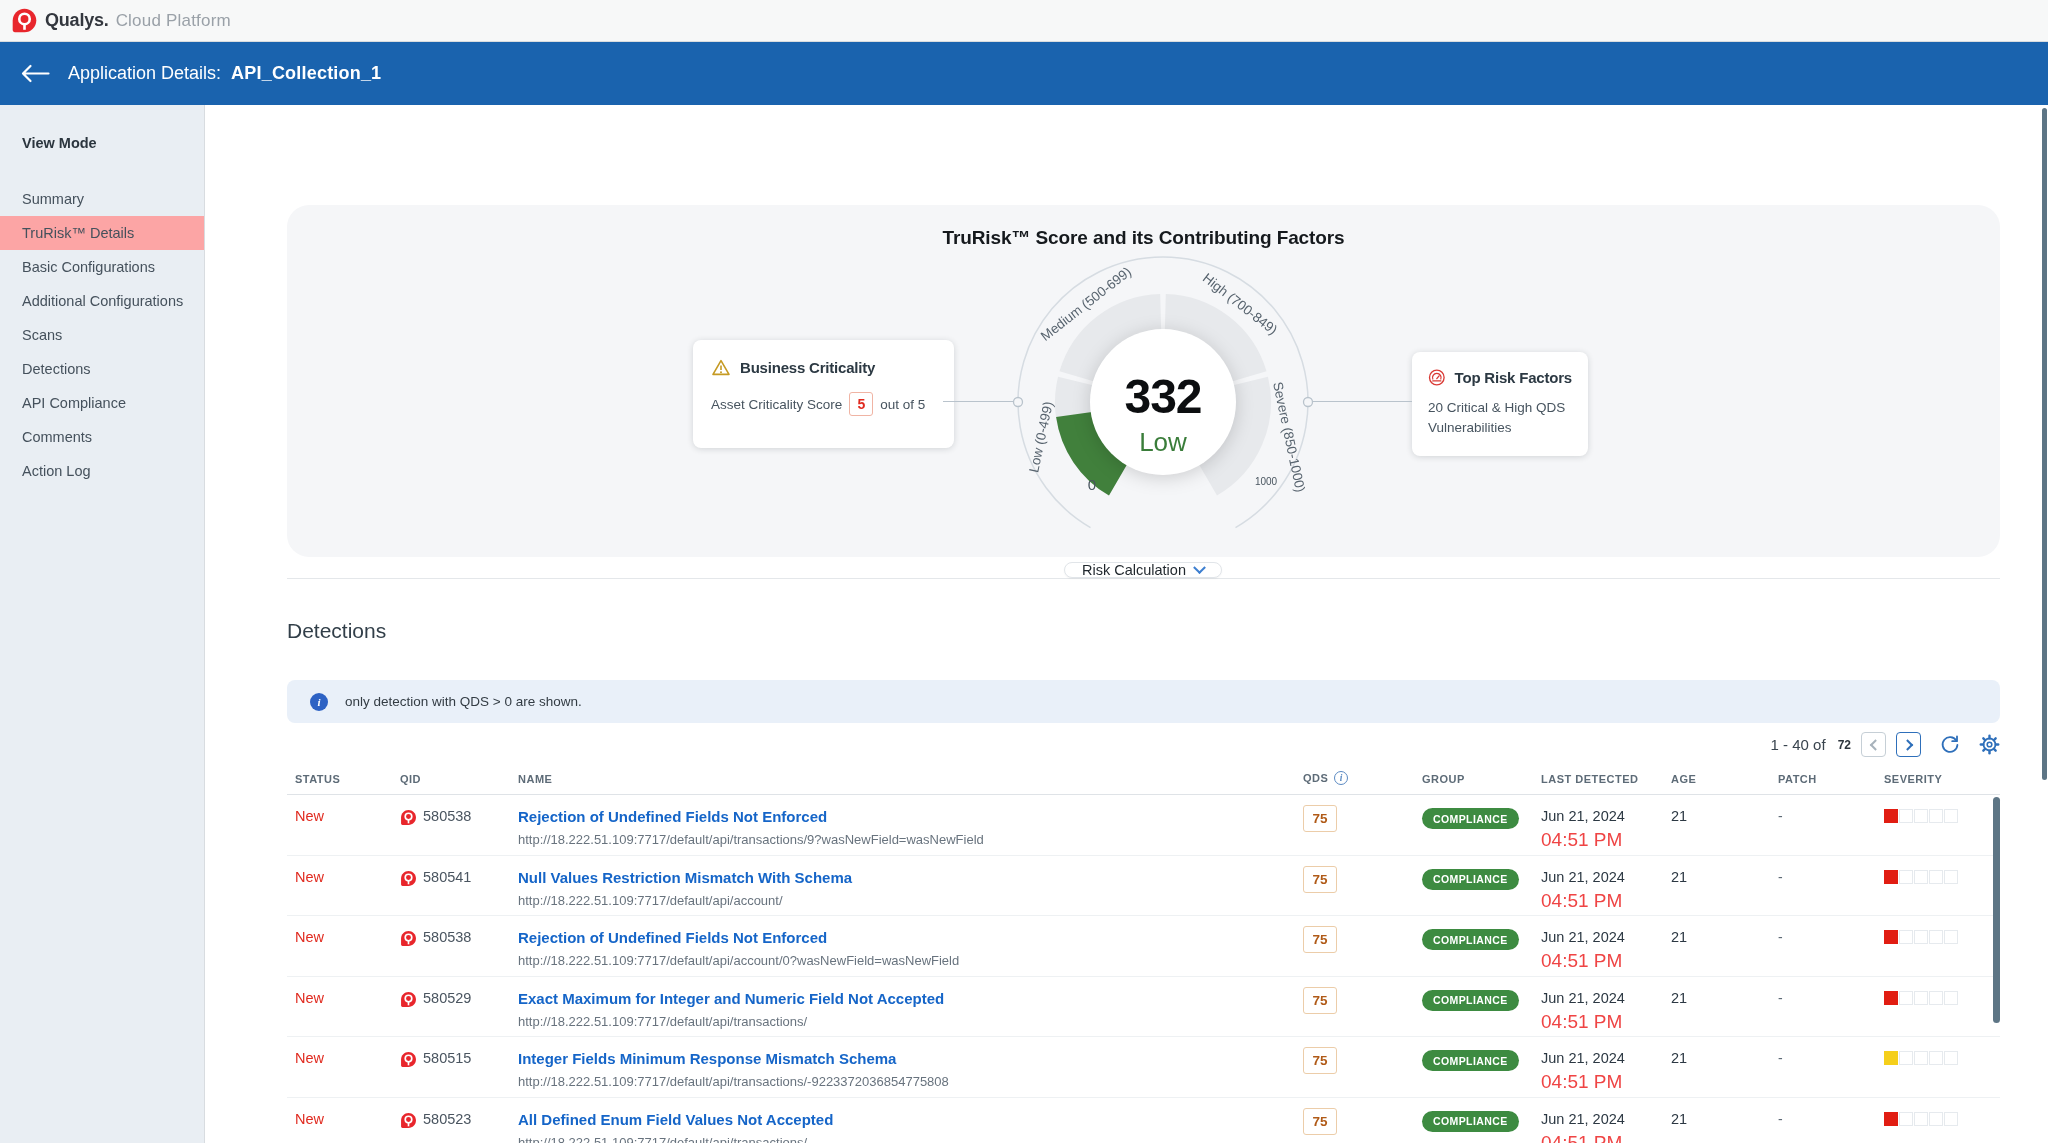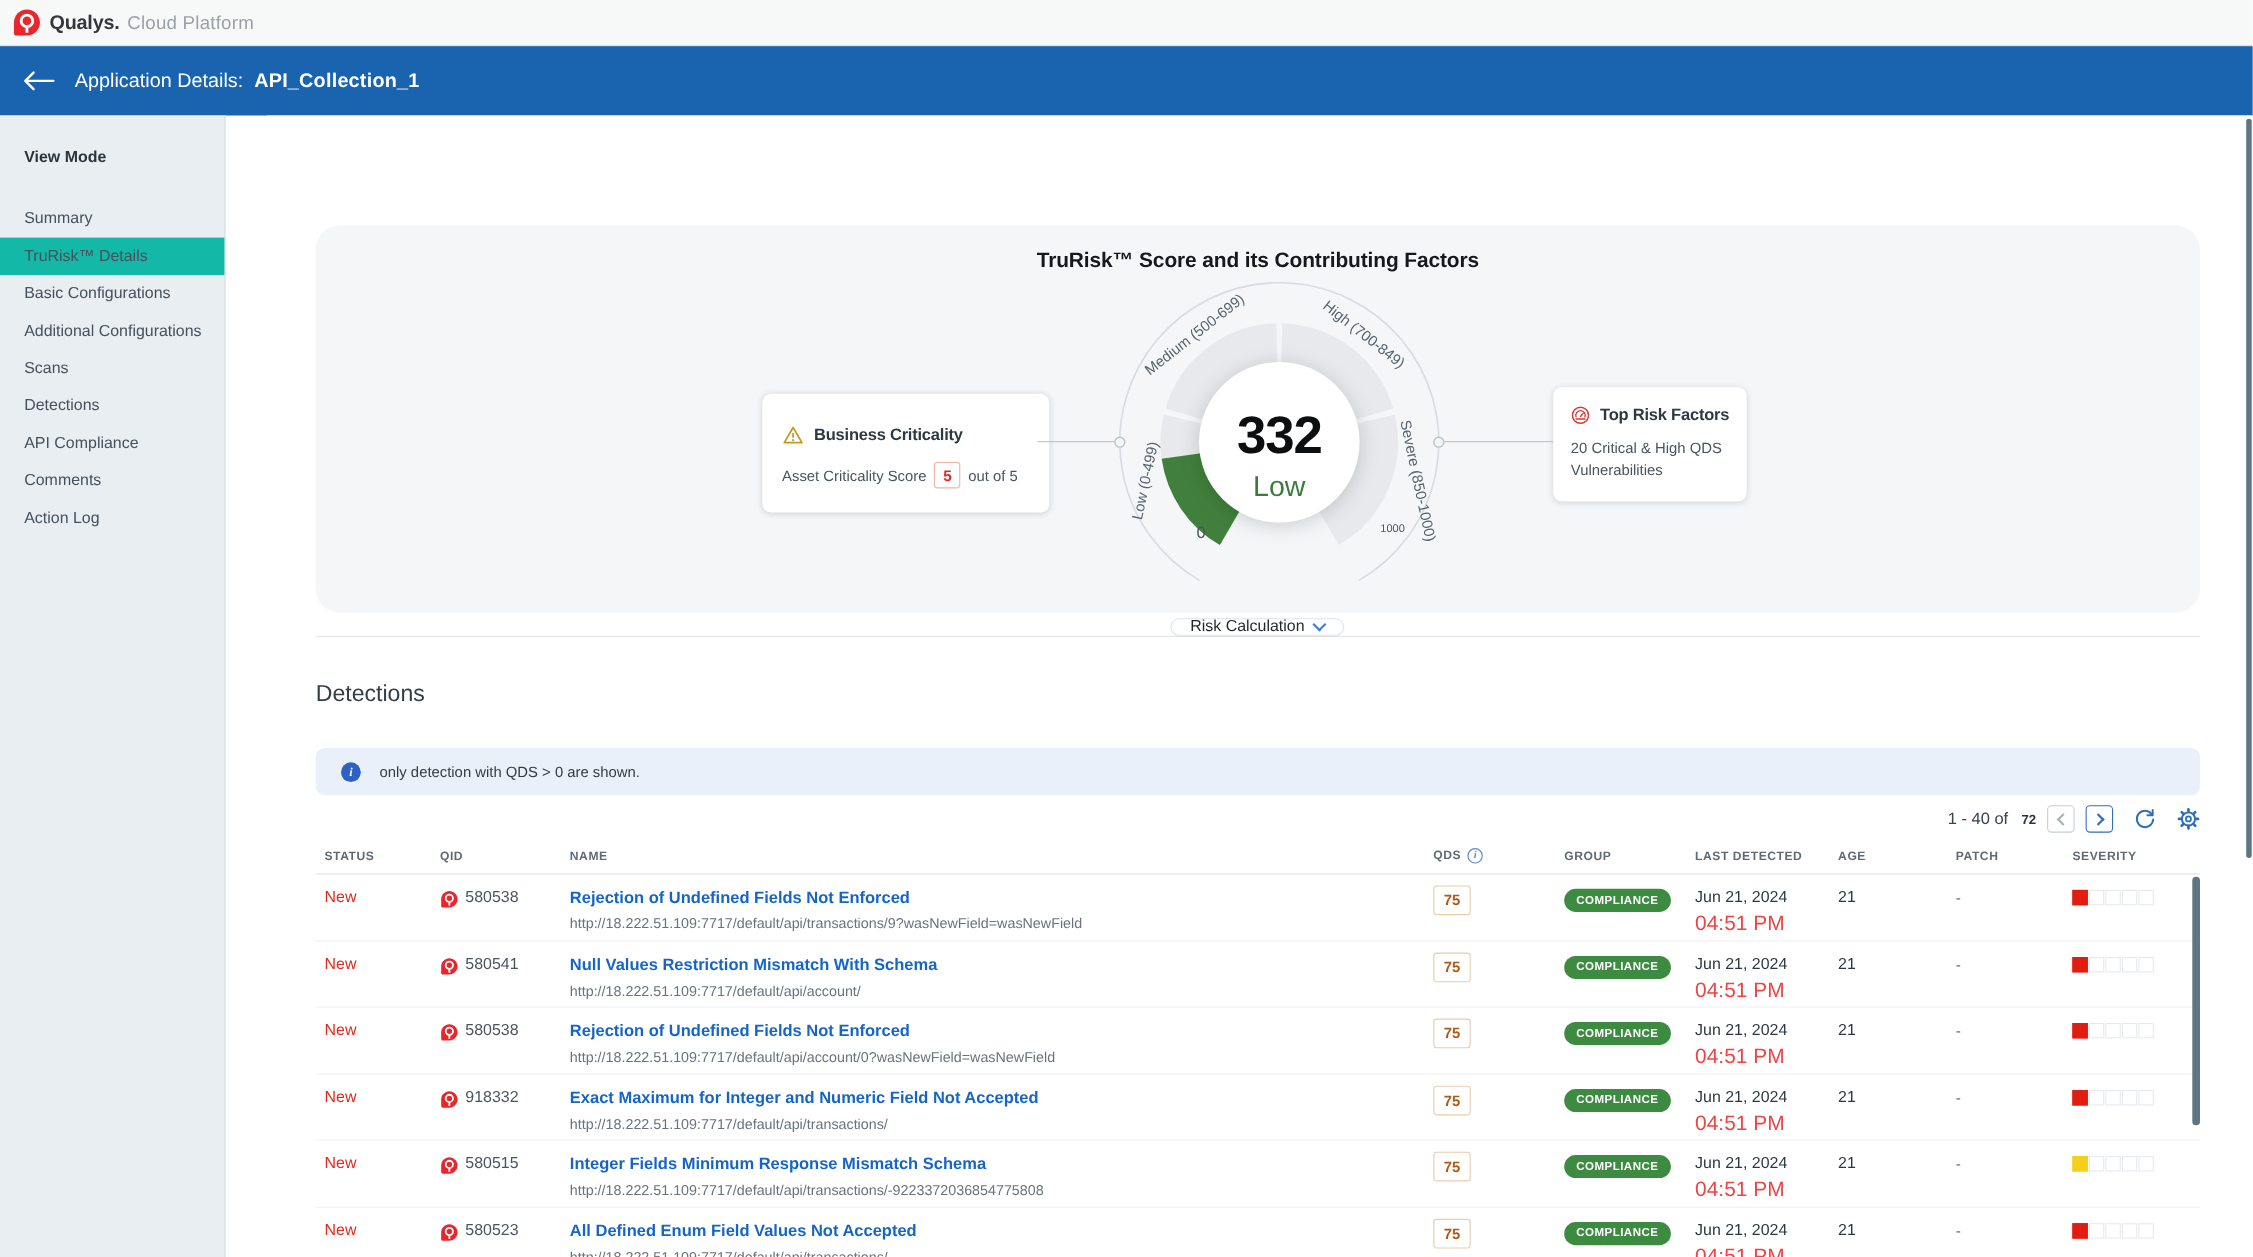--- a/index.html
+++ b/index.html
@@ -29,32 +29,32 @@
   .sidebar {
     position:absolute; left:0; top:105px; width:205px; bottom:0;
     background:#e9eef3; border-right:1px solid #d8dce0;
   }
   .sidebar-title { margin:30px 0 0 22px; font-size:14.5px; font-weight:700; color:#2b353e; }
   .side-items { margin-top:31px; }
   .side-item {
     height:34px; line-height:34px; padding-left:22px; font-size:14.5px; color:#45515c; cursor:pointer;
     white-space:nowrap;
   }
-  .side-item.active { background:#14b8a6; }
+  .side-item.active { background:#fca5a5; }
   
   .main { position:absolute; left:243px; top:105px; right:0; bottom:0; background:#fff; }
   .panel {
     position:absolute; left:44px; top:100px; width:1713px; height:352px;
     background:#f5f6f8; border-radius:22px;
   }
   .panel-title { position:absolute; left:0; right:0; top:22px; text-align:center;
     font-size:19px; font-weight:700; color:#15191d; letter-spacing:-0.1px; }
   
   .g-card { position:absolute; background:#fff; border-radius:8px; box-shadow:0 1px 6px rgba(25,35,45,.16); }
-  .bc-card { left:406px; top:153px; width:261px; height:108px; padding:28px 18px; }
+  .bc-card { left:406px; top:135px; width:261px; height:108px; padding:18px 18px; }
   .trf-card { left:1125px; top:147px; width:176px; height:104px; padding:15px 16px; }
   .card-head { display:flex; align-items:center; gap:9px; }
   .card-title { font-size:15px; font-weight:700; color:#2c3943; letter-spacing:-0.2px; white-space:nowrap; }
   .bc-score-row { display:flex; align-items:center; gap:7px; margin-top:15px; }
   .bc-label, .bc-suffix { font-size:13.5px; color:#47545f; white-space:nowrap; }
   .bc-box {
     min-width:24px; height:24px; border:1px solid #f0b4a4; border-radius:3px;
     color:#e02a1f; font-size:14px; font-weight:700; display:inline-flex; align-items:center; justify-content:center;
     padding:0 5px;
   }
@@ -401,21 +401,21 @@
   </div>
 
   <div class="trow">
     <div class="td c-status">New</div>
     <div class="td c-qid">
       <svg width="17" height="17" viewBox="0 0 32 32">
         <path d="M16,2 C23.7,2 30,8.3 30,16 C30,23.7 23.7,30 16,30 L4.6,30 C3.2,30 2,28.8 2,27.4 L2,16 C2,8.3 8.3,2 16,2 Z" fill="#e8262c"></path>
         <circle cx="16" cy="14.2" r="6.2" fill="none" stroke="#fff" stroke-width="3.1"></circle>
         <line x1="16" y1="20.5" x2="16" y2="27" stroke="#fff" stroke-width="3.1"></line>
       </svg>
-      <span>918332</span>
+      <span>580529</span>
     </div>
     <div class="td c-name">
       <a>Exact Maximum for Integer and Numeric Field Not Accepted</a>
       <div class="c-url">http://18.222.51.109:7717/default/api/transactions/</div>
     </div>
     <div class="td"><span class="qds-box">75</span></div>
     <div class="td"><span class="badge">COMPLIANCE</span></div>
     <div class="td">
       <div class="c-date">Jun 21, 2024</div>
       <div class="c-time">04:51 PM</div>

